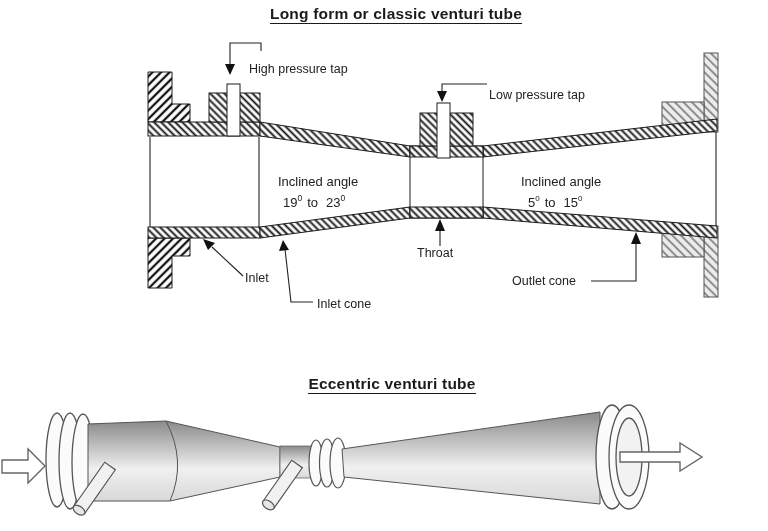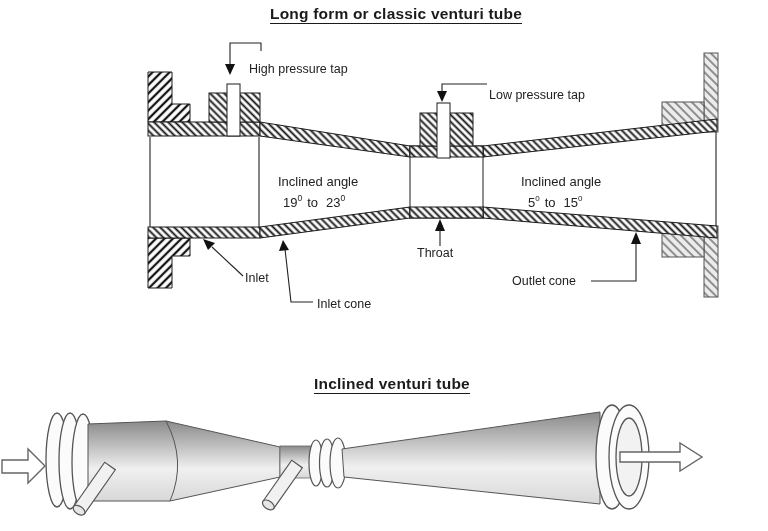--- a/index.html
+++ b/index.html
@@ -17,21 +17,21 @@
 </style>
 </head>
 <body>
 
 <div class="canvas">
 
   <div class="fig-title t1">
     <span class="u">Long form or classic venturi tube</span>
   </div>
   <div class="fig-title t2">
-    <span class="u">Inclined venturi tube</span>
+    <span class="u">Eccentric venturi tube</span>
   </div>
 
   <svg width="768" height="531" viewBox="0 0 768 531">
     <defs>
       <pattern id="hatchF" width="5" height="5" patternUnits="userSpaceOnUse" patternTransform="rotate(-45)">
         <rect width="5" height="5" fill="#ffffff"></rect>
         <path d="M2.5,0 V5" stroke="#141414" stroke-width="1.9"></path>
       </pattern>
       <pattern id="hatchB" width="6" height="6" patternUnits="userSpaceOnUse" patternTransform="rotate(45)">
         <rect width="6" height="6" fill="#ffffff"></rect>

